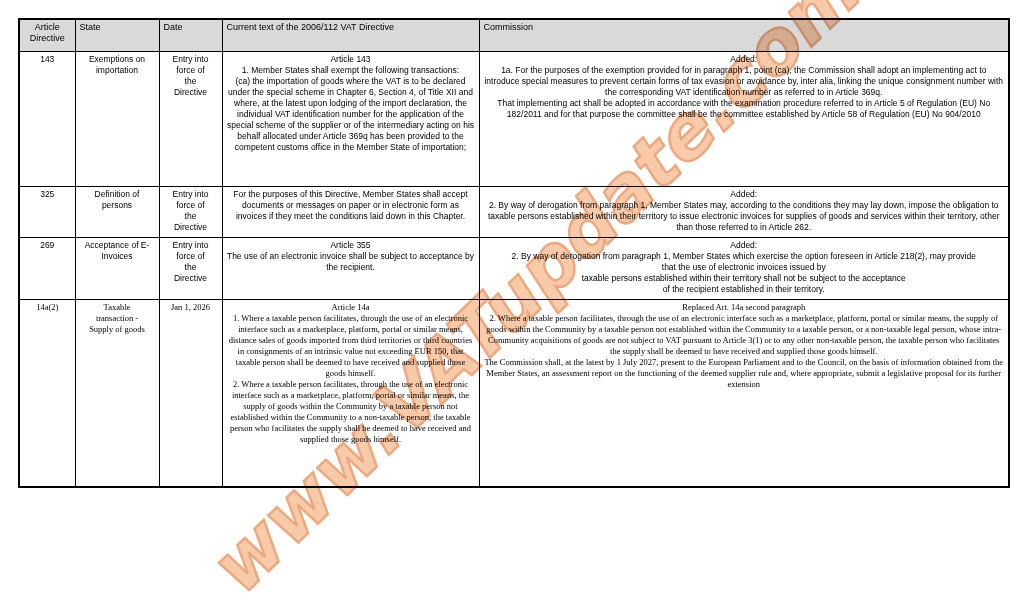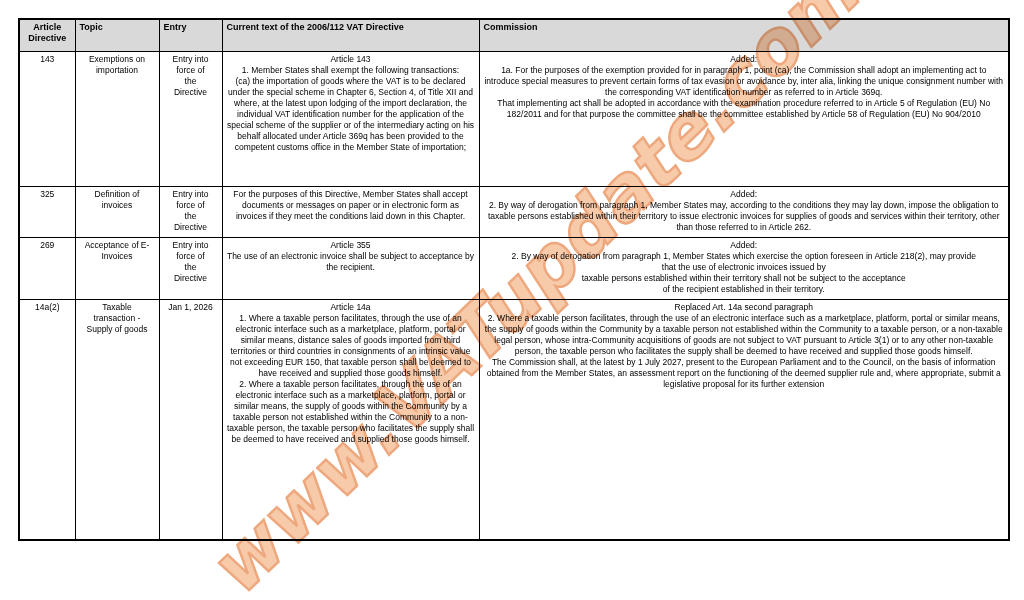--- a/index.html
+++ b/index.html
@@ -40,32 +40,32 @@
     padding: 2px 4px 2px 4px;
     font-size: 8.5px;
     line-height: 11px;
     white-space: pre-wrap;
     overflow: hidden;
     word-wrap: break-word;
     text-align: center;
   }
   th {
     background: #d9d9d9;
-    font-weight: bold;
+    font-weight: normal;
     font-size: 9px;
     text-align: left;
     margin-left: 32px;
   }
   th.center, td.center { text-align: center; }
 
   tr.r-head { height: 32px; }
   tr.r-143  { height: 135px; padding-left: 41px; }
   tr.r-218  { height: 51px; }
   tr.r-232  { height: 62px; }
-  tr.r-14a  { height: 241px; }
+  tr.r-14a  { height: 188px; font-family: Liberation Serif, serif; }
 
   .watermark {
     position: absolute;
     left: 117px;
     top: 255px;
     width: 800px;
     height: 100px;
     text-align: center;
     transform: rotate(-44deg);
     transform-origin: center center;
@@ -93,22 +93,22 @@
       <col class="c-article">
       <col class="c-topic">
       <col class="c-date">
       <col class="c-current">
       <col class="c-amend">
     </colgroup>
     <thead>
       <tr class="r-head">
         <th class="center">Article
 Directive</th>
-        <th>Topic</th>
-        <th>Entry</th>
+        <th>State</th>
+        <th>Date</th>
         <th>Current text of the 2006/112 VAT Directive</th>
         <th>Commission</th>
       </tr>
     </thead>
     <tbody>
       <tr class="r-143">
         <td class="center">143</td>
         <td>Exemptions on
 importation</td>
         <td>Entry into
@@ -118,21 +118,21 @@
         <td>Article 143
 1. Member States shall exempt the following transactions:
 (ca) the importation of goods where the VAT is to be declared under the special scheme in Chapter 6, Section 4, of Title XII and where, at the latest upon lodging of the import declaration, the individual VAT identification number for the application of the special scheme of the supplier or of the intermediary acting on his behalf allocated under Article 369q has been provided to the competent customs office in the Member State of importation;</td>
         <td>Added:
 1a. For the purposes of the exemption provided for in paragraph 1, point (ca), the Commission shall adopt an implementing act to introduce special measures to prevent certain forms of tax evasion or avoidance by, inter alia, linking the unique consignment number with the corresponding VAT identification number as referred to in Article 369q.
 That implementing act shall be adopted in accordance with the examination procedure referred to in Article 5 of Regulation (EU) No 182/2011 and for that purpose the committee shall be the committee established by Article 58 of Regulation (EU) No 904/2010</td>
       </tr>
       <tr class="r-218">
         <td class="center">325</td>
         <td>Definition of
-invoices</td>
+persons</td>
         <td>Entry into
 force of
 the
 Directive</td>
         <td>For the purposes of this Directive, Member States shall accept documents or messages on paper or in electronic form as invoices if they meet the conditions laid down in this Chapter.</td>
         <td>Added:
 2. By way of derogation from paragraph 1, Member States may, according to the conditions they may lay down, impose the obligation to taxable persons established within their territory to issue electronic invoices for supplies of goods and services within their territory, other than those referred to in Article 262.</td>
       </tr>
       <tr class="r-232">
         <td class="center">269</td>

